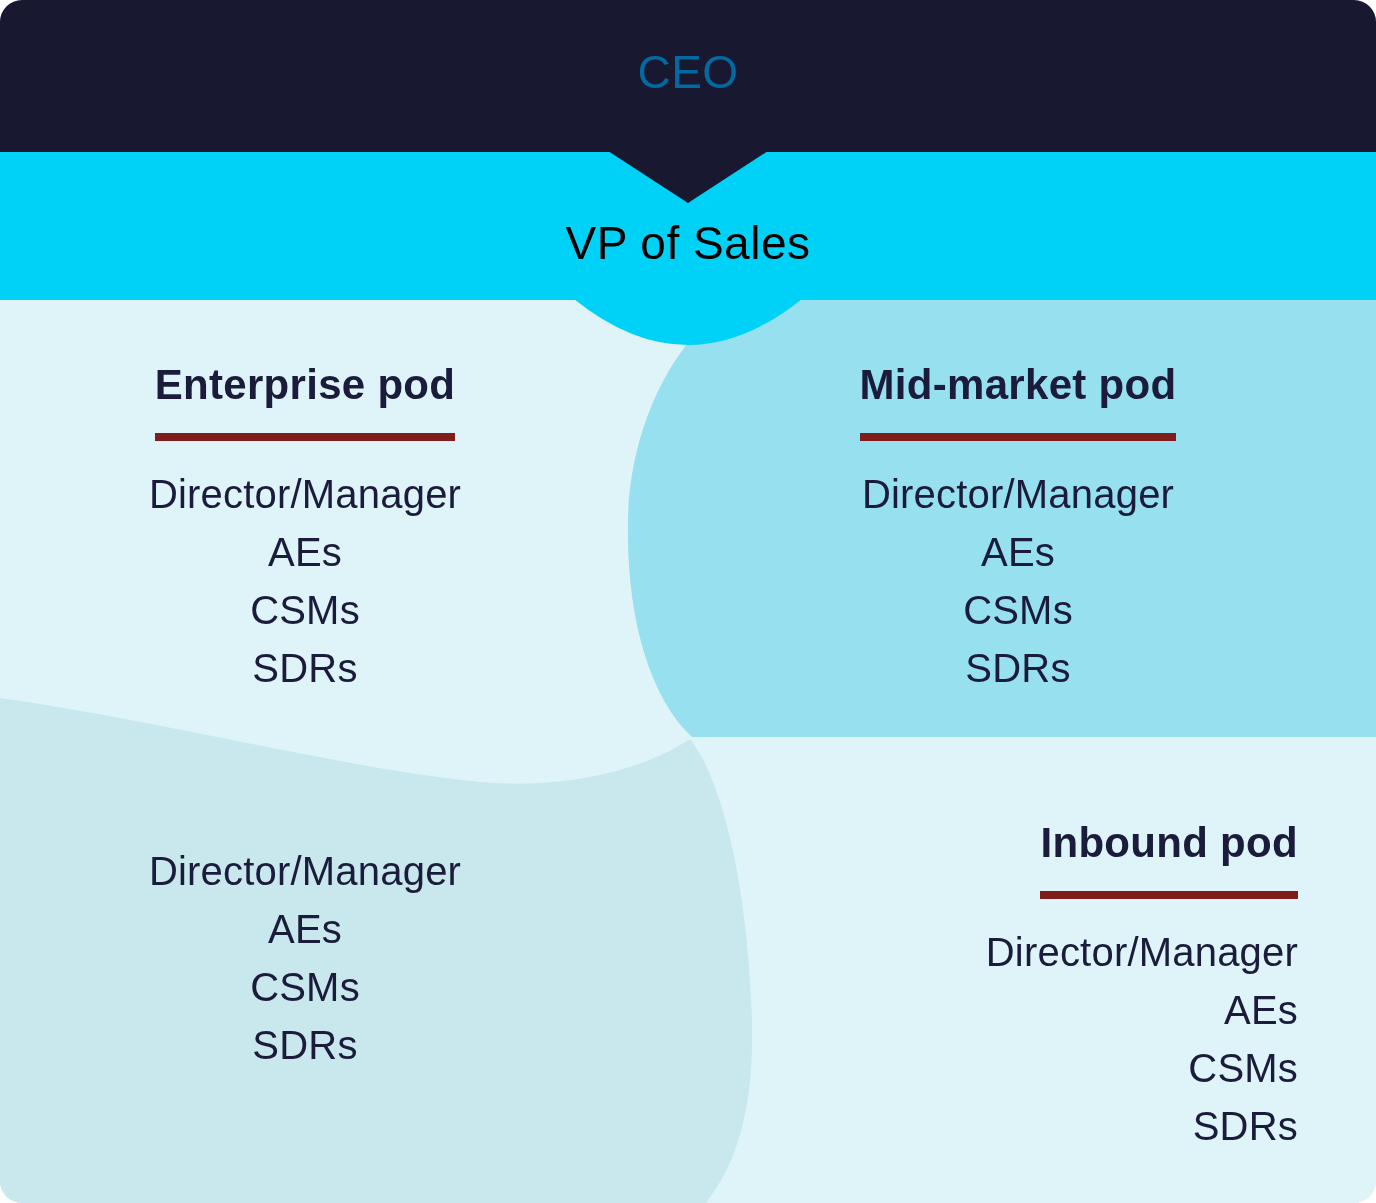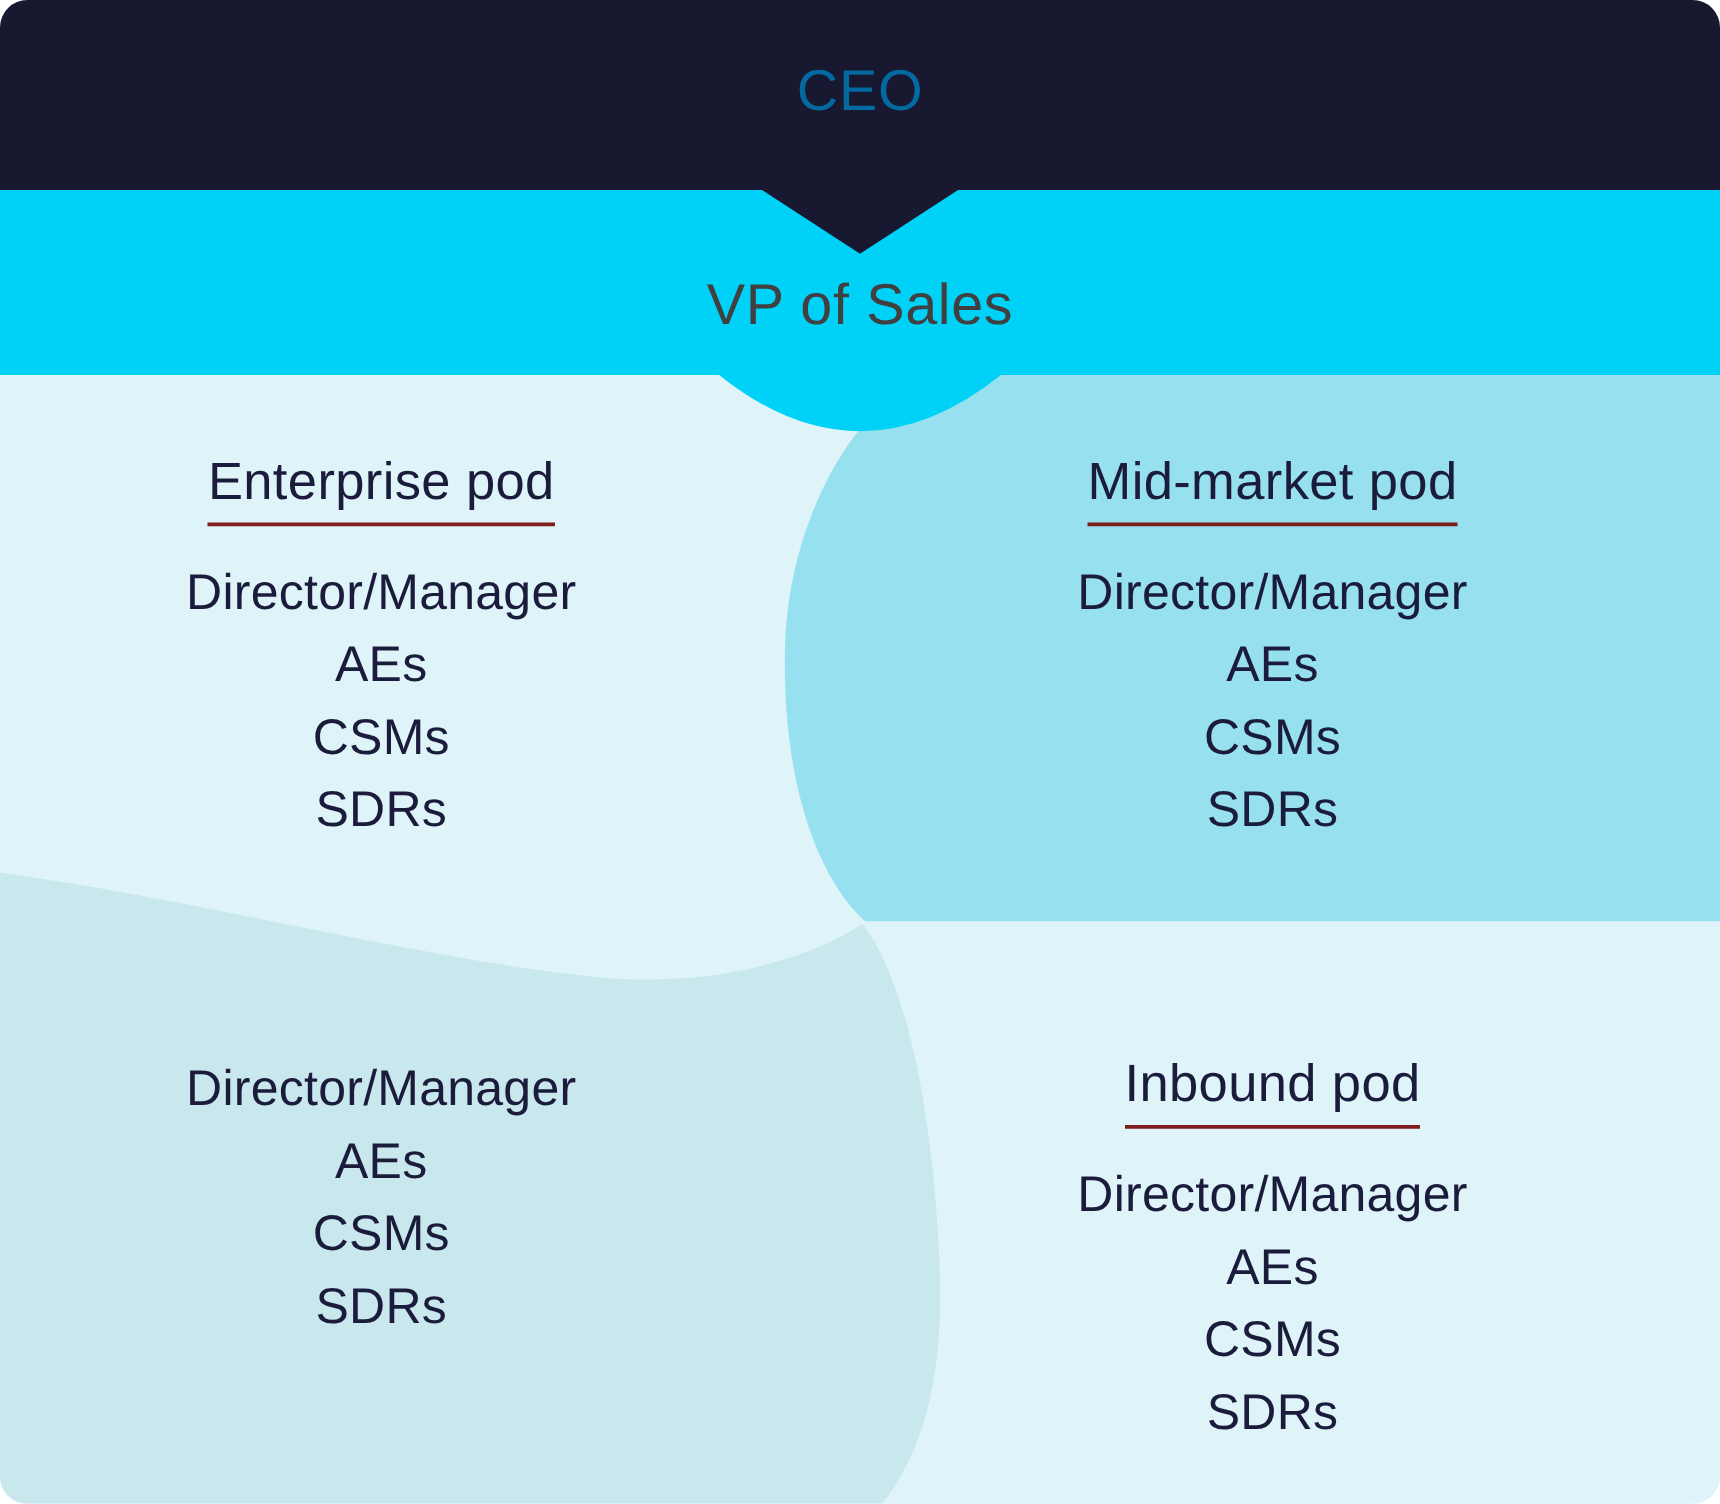--- a/index.html
+++ b/index.html
@@ -34,40 +34,40 @@
     letter-spacing: 0.5px;
   }
   .ceo-label {
     top: 47px;
     font-size: 46px;
     color: #0369a1;
   }
   .vp-label {
     top: 218px;
     font-size: 46px;
-    color: #404040;
+    color: #000000;
   }
   .pod {
     position: absolute;
     width: 560px;
     text-align: center;
     color: #1b1b3b;
   }
   .pod-enterprise { left: 25px;  top: 360px; }
   .pod-midmarket  { left: 738px; top: 360px; }
   .pod-smb        { left: 25px;  top: 818px; }
-  .pod-inbound    { left: 738px; top: 842px; }
+  .pod-inbound    { left: 738px; top: 818px; text-align: right; }
   .pod-title {
     display: inline-block;
     font-size: 42px;
-    font-weight: 400;
+    font-weight: 700;
     line-height: 50px;
     letter-spacing: 0.3px;
-    padding-bottom: 8px;
-    border-bottom: 3px solid #7f1d1d;
+    padding-bottom: 23px;
+    border-bottom: 8px solid #7f1d1d;
   }
   .pod-members {
     margin-top: 24px;
     font-size: 40px;
     font-weight: 400;
     line-height: 58px;
     letter-spacing: 0.2px;
   }
 </style>
 </head>

